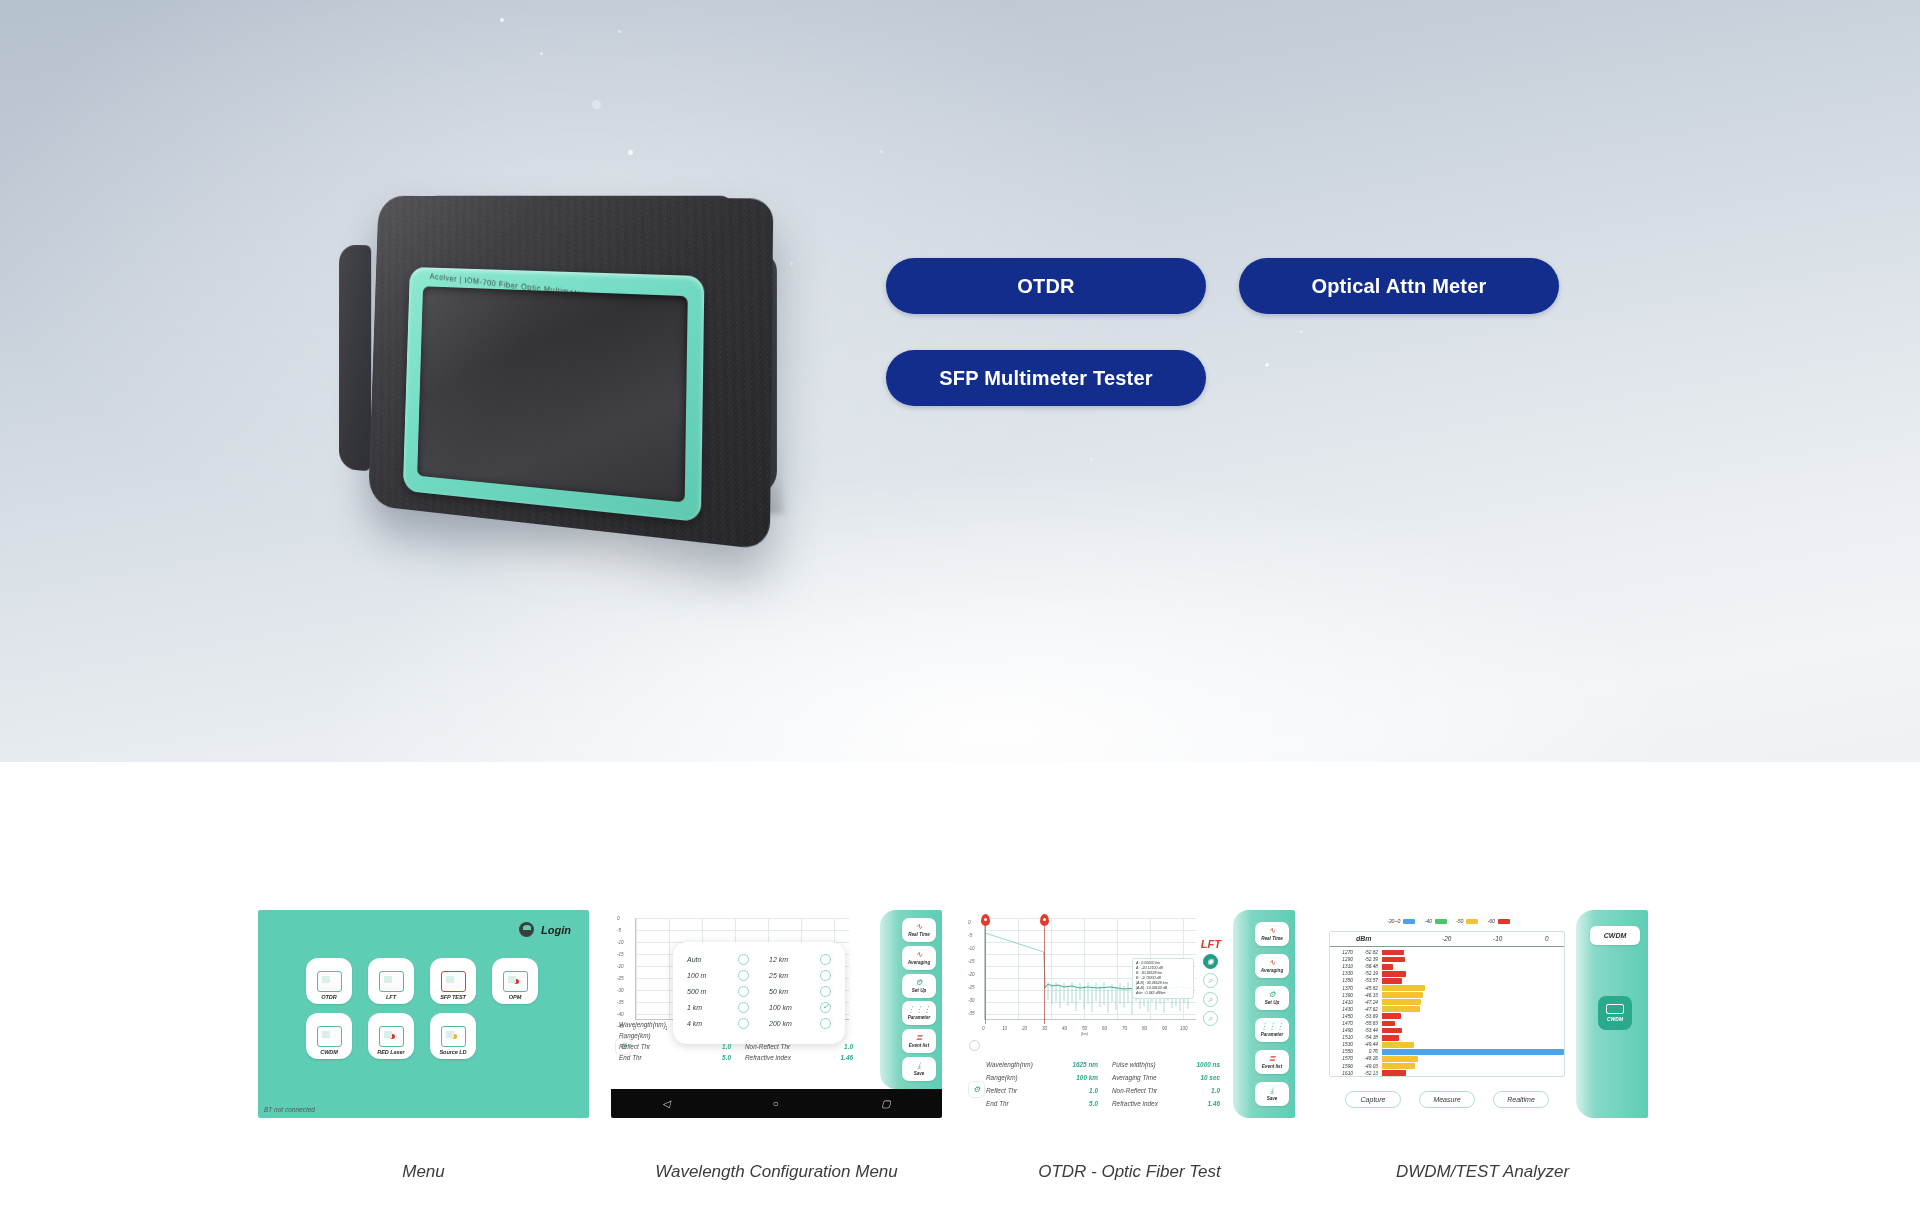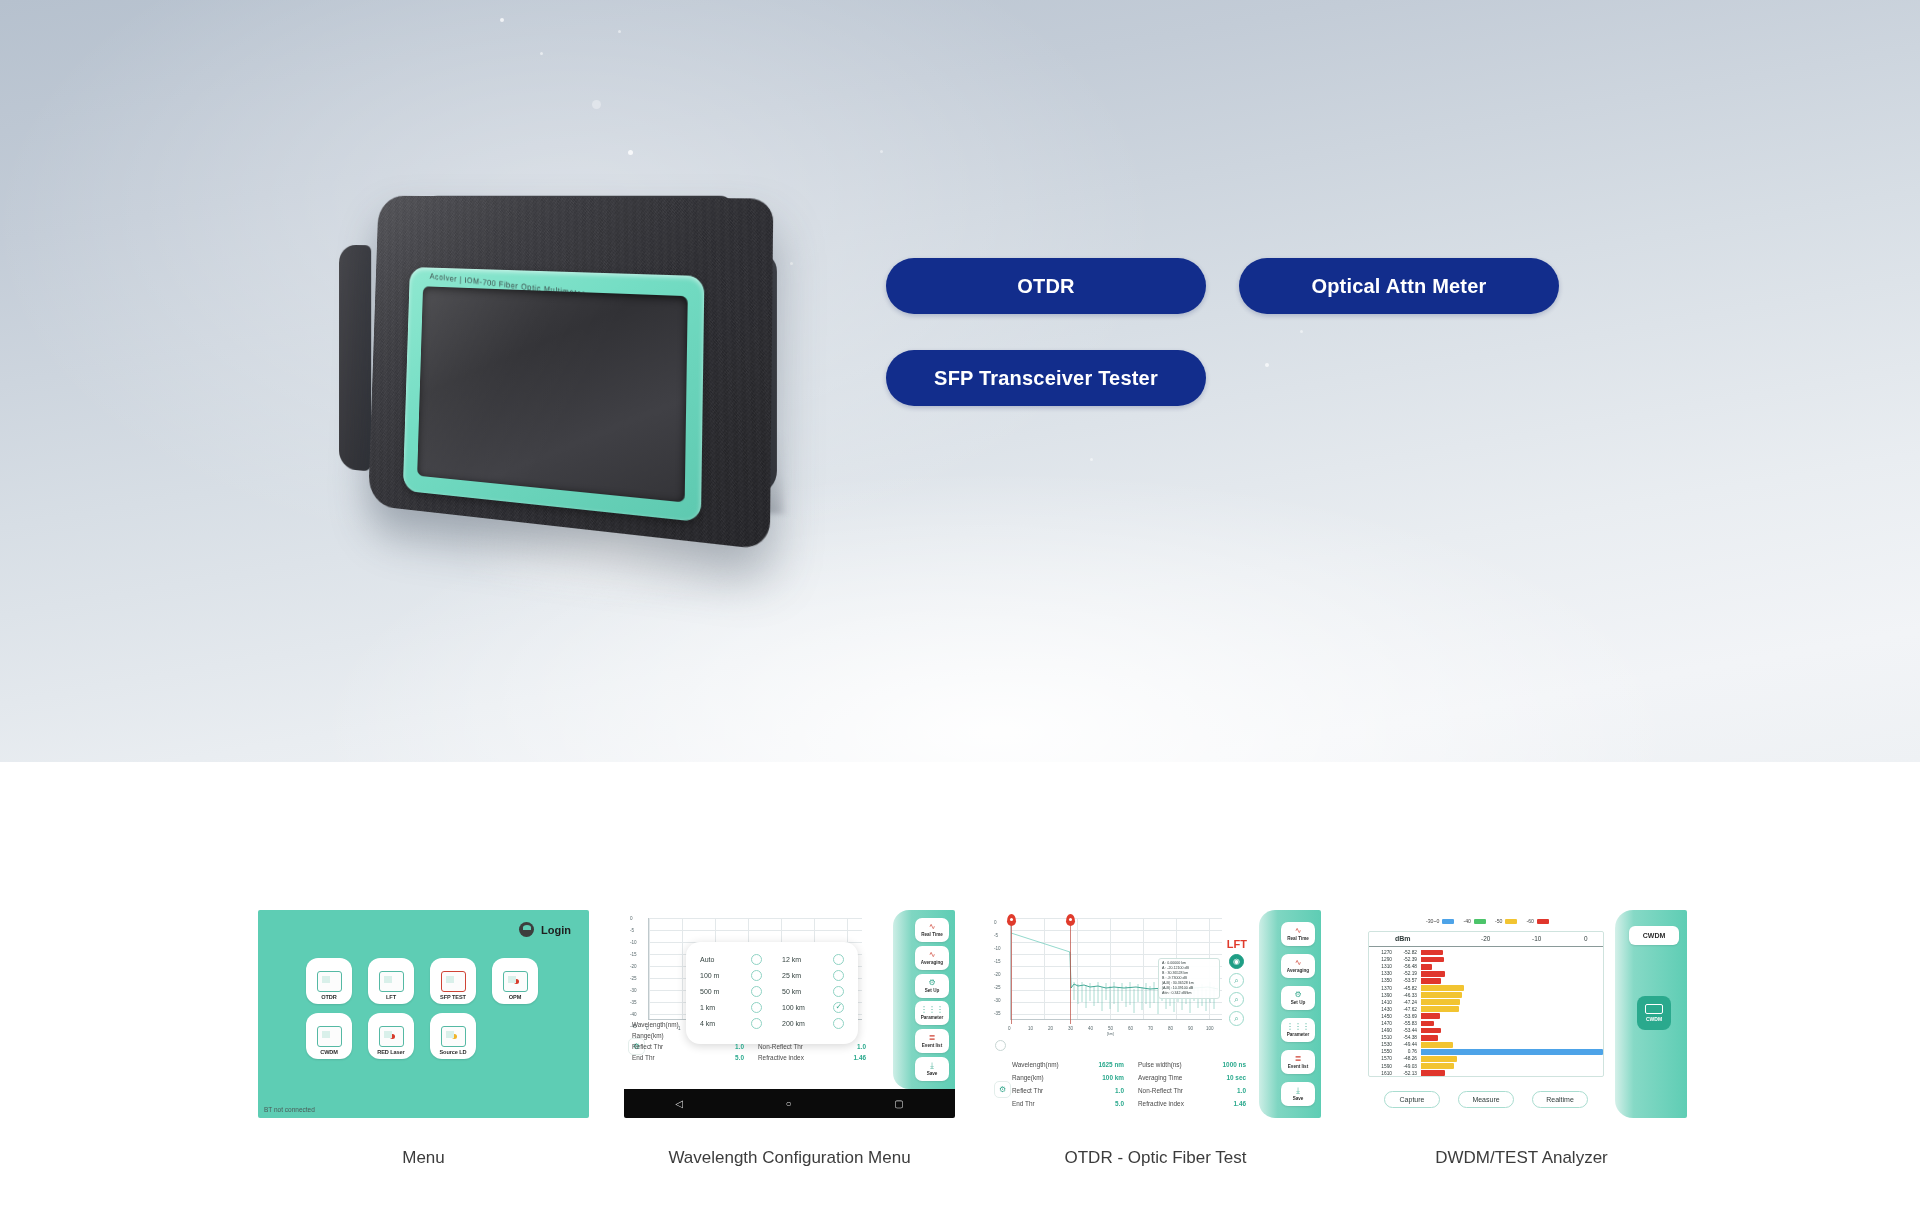--- a/index.html
+++ b/index.html
@@ -170,32 +170,32 @@
   }
 
   
   .thumbs {
     position: absolute; left: 0; top: 762px;
     width: 1920px; height: 467px;
     background: #fff;
   }
   .thumb-row {
     position: absolute; left: 258px; top: 148px;
-    display: flex; gap: 35px;
+    display: flex; gap: 22px; font-style: italic;
   }
   .thumb-cell { width: 331px; }
   .thumb-shot {
     width: 331px; height: 208px;
     border-radius: 2px;
     overflow: hidden;
     position: relative;
     background: #fff;
   }
   .thumb-cap {
-    margin-top: 30px; text-align: center;
+    margin-top: 44px; text-align: center;
     font-size: 17px; color: #3c3c3c;
     font-family: "Liberation Sans", sans-serif;
   }
 
   
   .s1 { width: 100%; height: 100%; background: #5ecdb4; position: relative; }
   .s1-login { position: absolute; right: 18px; top: 12px; display: flex; align-items: center; gap: 7px; }
   .s1-avatar { width: 15px; height: 15px; border-radius: 50%; background: #3d3d3d; position: relative; }
   .s1-avatar::after { content:""; position:absolute; left:3.5px; top:3px; width:8px; height:5px; border-radius:50% 50% 0 0; background:#5ecdb4; }
   .s1-login-txt { font-size: 11px; color: #1f1f1f; font-weight: 600; }
@@ -340,21 +340,21 @@
         <span>Acolver</span>
         <span>|</span>
         <span>IOM-700 Fiber Optic Multimeter</span>
       </div>
     </div>
   </div>
 
   <div class="btn-grid">
     <button class="pill">OTDR</button>
     <button class="pill">Optical Attn Meter</button>
-    <button class="pill">SFP Transceiver Tester</button>
+    <button class="pill">SFP Multimeter Tester</button>
   </div>
 </div>
 
 <div class="thumbs">
   <div class="thumb-row">
 
     <div class="thumb-cell">
       <div class="thumb-shot">
         <div class="s1">
           <div class="s1-login">

